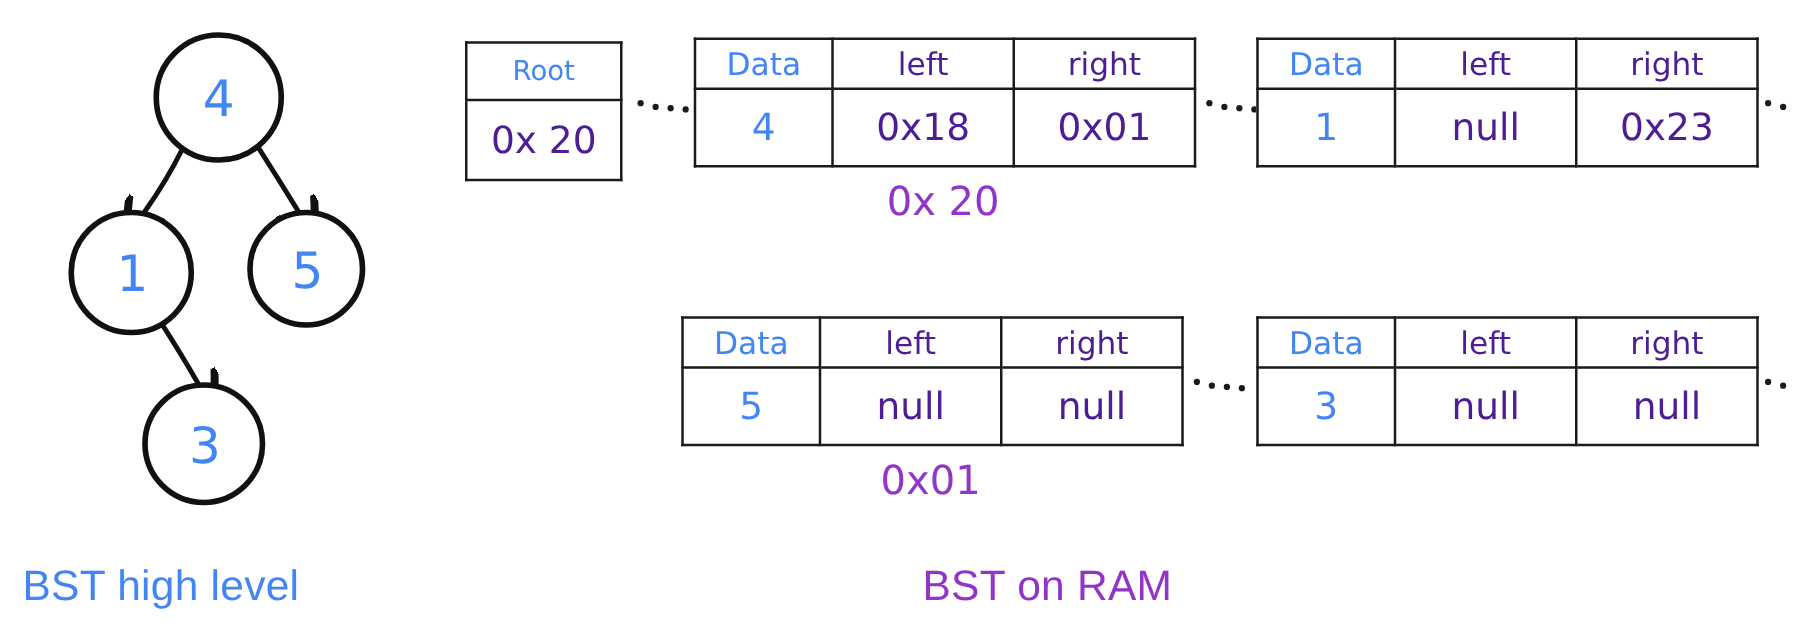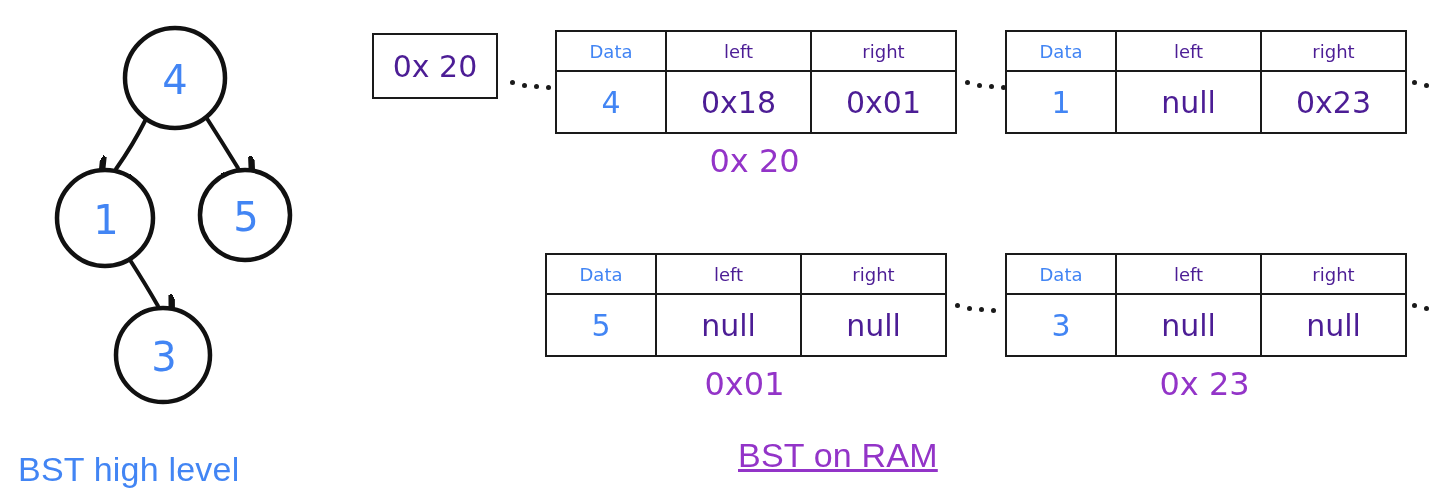--- a/index.html
+++ b/index.html
@@ -35,21 +35,21 @@
 
   
   .caption {
     position: absolute;
     font-family: "Liberation Sans", sans-serif;
     font-size: 34px;
     letter-spacing: 0.2px;
     white-space: nowrap;
   }
   #caption-left  { left: 18px;  top: 450px; color: #4285f4; }
-  #caption-right { left: 738px; top: 436px; color: #9334c8; text-decoration: underline; }
+  #caption-right { left: 738px; top: 450px; color: #9334c8; }
 
   
   #ram-panel {
     position: absolute;
     left: 350px;
     top: 0;
     width: 1090px;
     height: 504px;
   }
 
@@ -62,21 +62,21 @@
   }
   table.mem-table td {
     border: 2.5px solid #1a1a1a;
     text-align: center;
     font-family: "DejaVu Sans", sans-serif;
     padding: 0;
     vertical-align: middle;
     overflow: hidden;
     white-space: nowrap;
   }
-  .hdr-row td { height: 38px; font-size: 18px; }
+  .hdr-row td { height: 38px; font-size: 25px; }
   .val-row td { height: 60px; font-size: 30px; }
 
   .c-blue   { color: #4285f4; }
   .c-purple { color: #4c1d95; }
 
   
   .col-data  { width: 108px; }
   .col-left  { width: 143px; }
   .col-right { width: 143px; }
   .col-root  { width: 122px; }
@@ -154,20 +154,23 @@
   </svg>
 </div>
 
 <div class="caption" id="caption-left">BST high level</div>
 
 <div id="ram-panel">
 
   <div class="node-group" style="left:22px; top:33px;">
     <table class="mem-table">
       <tbody>
+          <tr class="hdr-row root-hdr">
+        <td class="col-root c-blue">Root</td>
+      </tr>
       <tr class="val-row root-val">
         <td class="col-root c-purple">0x 20</td>
       </tr>
     </tbody>
       </table>
   </div>
 
   <div class="dots" style="left:160px; top:80px;">
     <i></i>
       <i></i>
@@ -255,21 +258,20 @@
         <td class="col-left c-purple">left</td>
         <td class="col-right c-purple">right</td>
       </tr>
       <tr class="val-row">
         <td class="col-data c-blue">3</td>
         <td class="col-left c-purple">null</td>
         <td class="col-right c-purple">null</td>
       </tr>
     </tbody>
       </table>
-    <div class="addr" style="left:0; top:112px; width:399px;">0x 23</div>
   </div>
 
   <div class="dots" style="left:1062px; top:303px;">
     <i></i>
       <i></i>
   </div>
 
 </div>
 
 <div class="caption" id="caption-right">BST on RAM</div>

